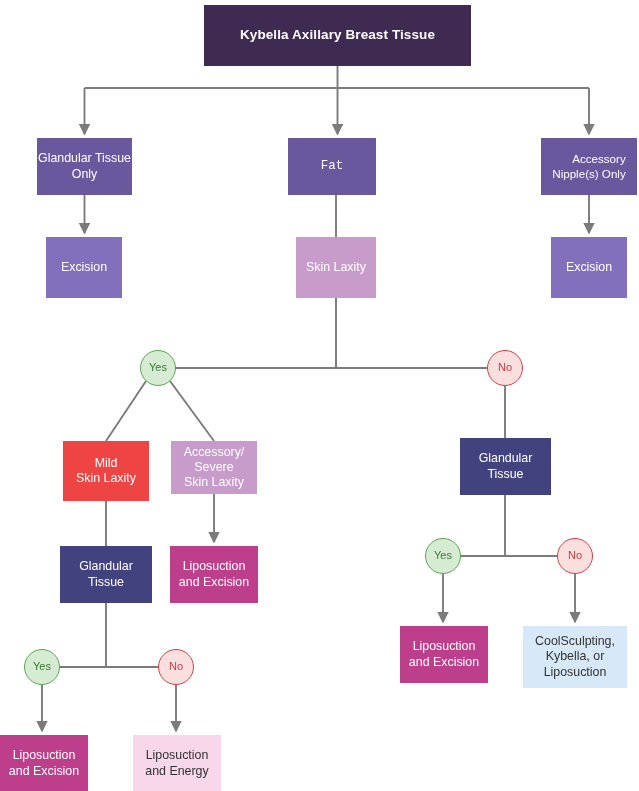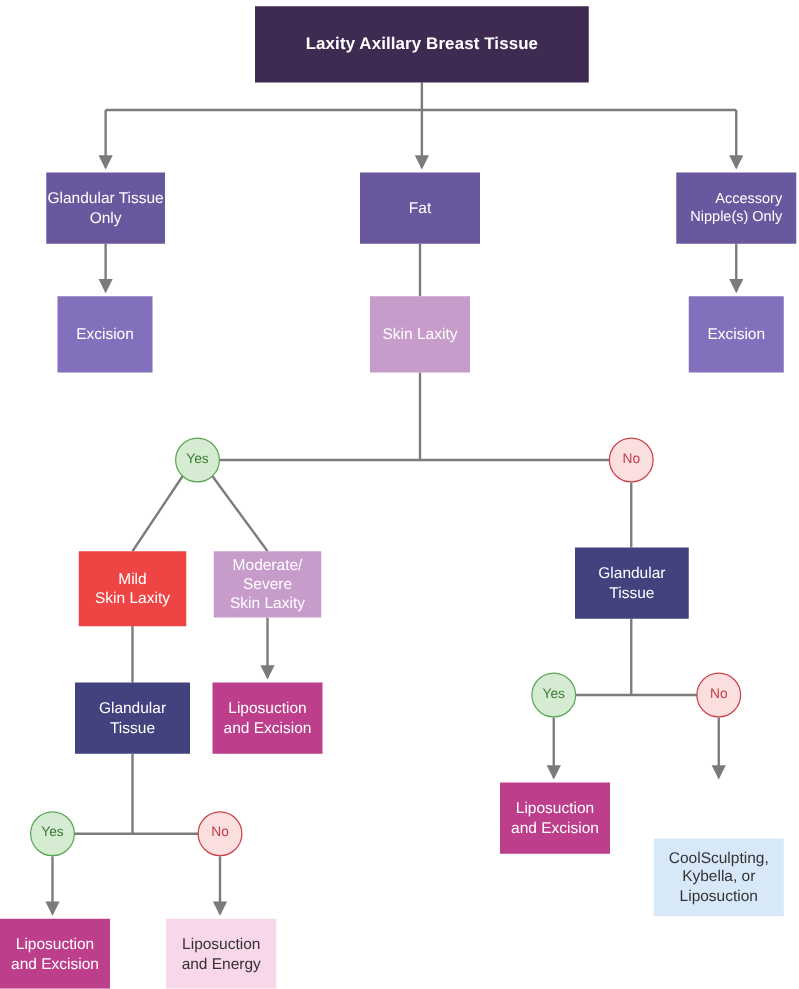--- a/index.html
+++ b/index.html
@@ -106,44 +106,44 @@
 
       <path d="M505,495 L505,556"></path>
       <path d="M443,556 L575,556"></path>
 
       <path d="M443,574 L443,622" marker-end="url(#arrow)"></path>
 
       <path d="M575,574 L575,622" marker-end="url(#arrow)"></path>
     </g>
   </svg>
 
-  <div class="node node-root" style="left:204px; top:5px; width:267px; height:61px; background:#3f2a52; color:#ffffff;">Laxity Axillary Breast Tissue</div>
+  <div class="node node-root" style="left:204px; top:5px; width:267px; height:61px; background:#3f2a52; color:#ffffff;">Kybella Axillary Breast Tissue</div>
 
   <div class="node node-box" style="left:37px; top:138px; width:95px; height:57px; background:#6a589f; color:#ffffff;">Glandular Tissue
 Only</div>
 
-  <div class="node node-box" style="left:288px; top:138px; width:96px; height:57px; background:#6a589f; color:#ffffff;">Fat</div>
+  <div class="node node-box" style="left:288px; top:138px; width:88px; height:57px; background:#6a589f; color:#ffffff;font-family:Liberation Mono, monospace;">Fat</div>
 
   <div class="node node-box-sm" style="left:541px; top:138px; width:96px; height:57px; background:#6a589f; color:#ffffff;text-align:right;">Accessory
 Nipple(s) Only</div>
 
   <div class="node node-box" style="left:46px; top:237px; width:76px; height:61px; background:#8270bc; color:#ffffff;">Excision</div>
 
   <div class="node node-box" style="left:296px; top:237px; width:80px; height:61px; background:#c79ccb; color:#ffffff;">Skin Laxity</div>
 
   <div class="node node-box" style="left:551px; top:237px; width:76px; height:61px; background:#8270bc; color:#ffffff;">Excision</div>
 
   <div class="node node-decision" style="left:140px; top:350px; width:36px; height:36px; background:#d6ecd2; border-color:#5aa554; color:#3c7a37;">Yes</div>
 
   <div class="node node-decision" style="left:487px; top:350px; width:36px; height:36px; background:#fbdede; border-color:#c9424a; color:#c04048;">No</div>
 
   <div class="node node-box" style="left:63px; top:441px; width:86px; height:60px; background:#ef4444; color:#ffffff;">Mild
 Skin Laxity</div>
 
-  <div class="node node-box" style="left:171px; top:441px; width:86px; height:53px; background:#c79ccb; color:#ffffff;">Moderate/
+  <div class="node node-box" style="left:171px; top:441px; width:86px; height:53px; background:#c79ccb; color:#ffffff;">Accessory/
 Severe
 Skin Laxity</div>
 
   <div class="node node-box" style="left:60px; top:546px; width:92px; height:57px; background:#42427e; color:#ffffff;">Glandular
 Tissue</div>
 
   <div class="node node-box" style="left:170px; top:546px; width:88px; height:57px; background:#bd3e8b; color:#ffffff;">Liposuction
 and Excision</div>
 
   <div class="node node-decision" style="left:24px; top:649px; width:36px; height:36px; background:#d6ecd2; border-color:#5aa554; color:#3c7a37;">Yes</div>
@@ -159,17 +159,17 @@
   <div class="node node-box" style="left:460px; top:438px; width:91px; height:57px; background:#42427e; color:#ffffff;">Glandular
 Tissue</div>
 
   <div class="node node-decision" style="left:425px; top:538px; width:36px; height:36px; background:#d6ecd2; border-color:#5aa554; color:#3c7a37;">Yes</div>
 
   <div class="node node-decision" style="left:557px; top:538px; width:36px; height:36px; background:#fbdede; border-color:#c9424a; color:#c04048;">No</div>
 
   <div class="node node-box" style="left:400px; top:626px; width:88px; height:57px; background:#bd3e8b; color:#ffffff;">Liposuction
 and Excision</div>
 
-  <div class="node node-box" style="left:523px; top:626px; width:104px; height:62px; background:#d7e8f8; color:#333333;margin-top:45px;">CoolSculpting,
+  <div class="node node-box" style="left:523px; top:626px; width:104px; height:62px; background:#d7e8f8; color:#333333;">CoolSculpting,
 Kybella, or
 Liposuction</div>
 
 </div>
 
 </body></html>

